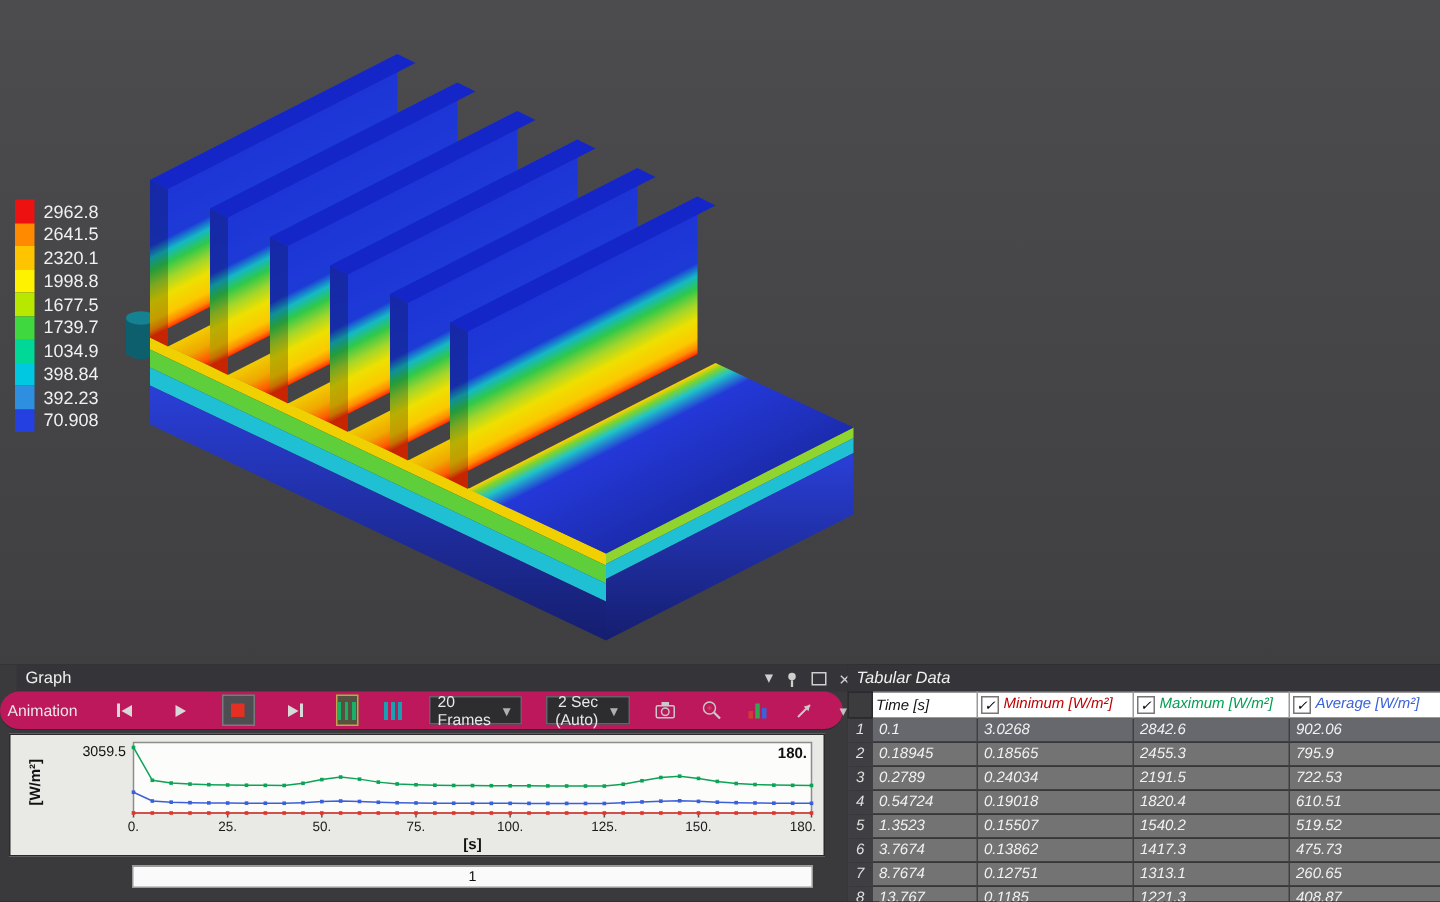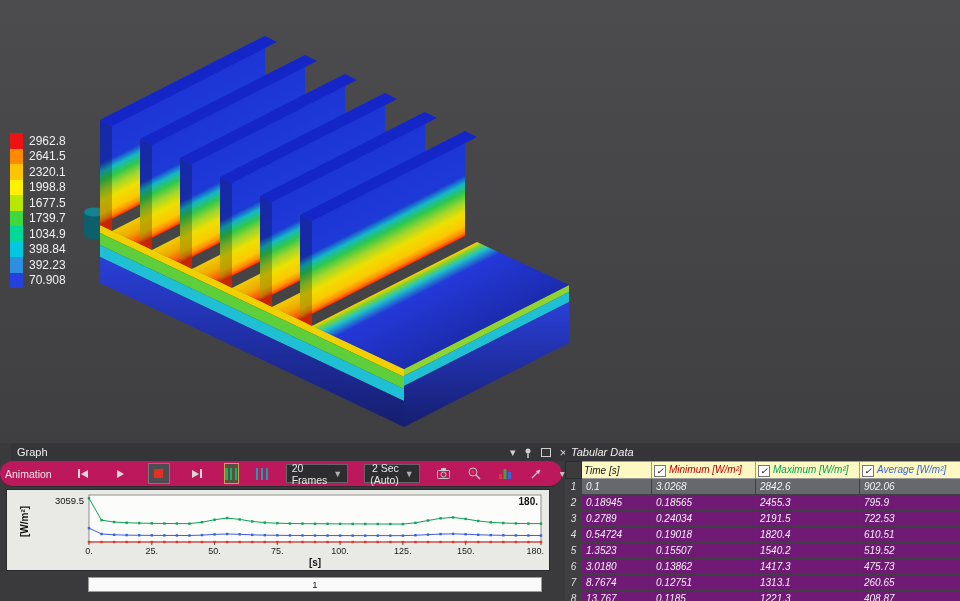--- a/index.html
+++ b/index.html
@@ -51,24 +51,24 @@
              border:1px solid #2a2a2c;box-sizing:content-box;}
   .chart-ylab{position:absolute;left:-18px;top:26px;width:70px;text-align:center;font-size:10px;
               font-weight:bold;color:#111;transform:rotate(-90deg);}
   svg text{font-family:"Liberation Sans",sans-serif;}
   .scrubber{position:absolute;left:88px;top:134px;width:452px;height:13px;background:#fafafa;
             border:1px solid #9a9a9a;color:#111;font-size:9.5px;display:flex;align-items:center;justify-content:center;}
 
   
   .table-panel{position:absolute;left:565px;top:443px;width:441px;height:158px;background:#303033;overflow:hidden;font-style:italic;}
   .table-panel table{border-collapse:collapse;table-layout:fixed;width:395px;font-size:10px;}
-  .table-panel th{background:#fef9c3;color:#111;border:1px solid #9a9a9a;height:16px;padding:0 2px;
+  .table-panel th{background:#ffffff;color:#111;border:1px solid #9a9a9a;height:16px;padding:0 2px;
                   font-weight:normal;text-align:left;white-space:nowrap;overflow:hidden;}
   .table-panel th.corner{background:#3c3c3f;border-color:#2b2b2d;}
-  .table-panel td{background:#701a75;color:#f2f2f2;border:1px solid #404044;height:15px;padding:0 4px;
+  .table-panel td{background:#737373;color:#f2f2f2;border:1px solid #404044;height:15px;padding:0 4px;
                   white-space:nowrap;overflow:hidden;}
   .table-panel td.rn{background:#3f3f43;color:#e0e0e0;text-align:center;padding:0;}
   .table-panel tr.sel td:not(.rn){background:#67686d;}
   .cb{display:inline-block;width:10px;height:10px;background:#fff;border:1px solid #777;color:#000;
       font-size:9px;line-height:10px;text-align:center;margin-right:3px;vertical-align:-1px;}
 </style>
 </head>
 <body>
 
 <div class="app">
@@ -468,21 +468,21 @@
           </tr>
           <tr>
             <td class="rn">5</td>
             <td>1.3523</td>
             <td>0.15507</td>
             <td>1540.2</td>
             <td>519.52</td>
           </tr>
           <tr>
             <td class="rn">6</td>
-            <td>3.0180</td>
+            <td>3.7674</td>
             <td>0.13862</td>
             <td>1417.3</td>
             <td>475.73</td>
           </tr>
           <tr>
             <td class="rn">7</td>
             <td>8.7674</td>
             <td>0.12751</td>
             <td>1313.1</td>
             <td>260.65</td>

